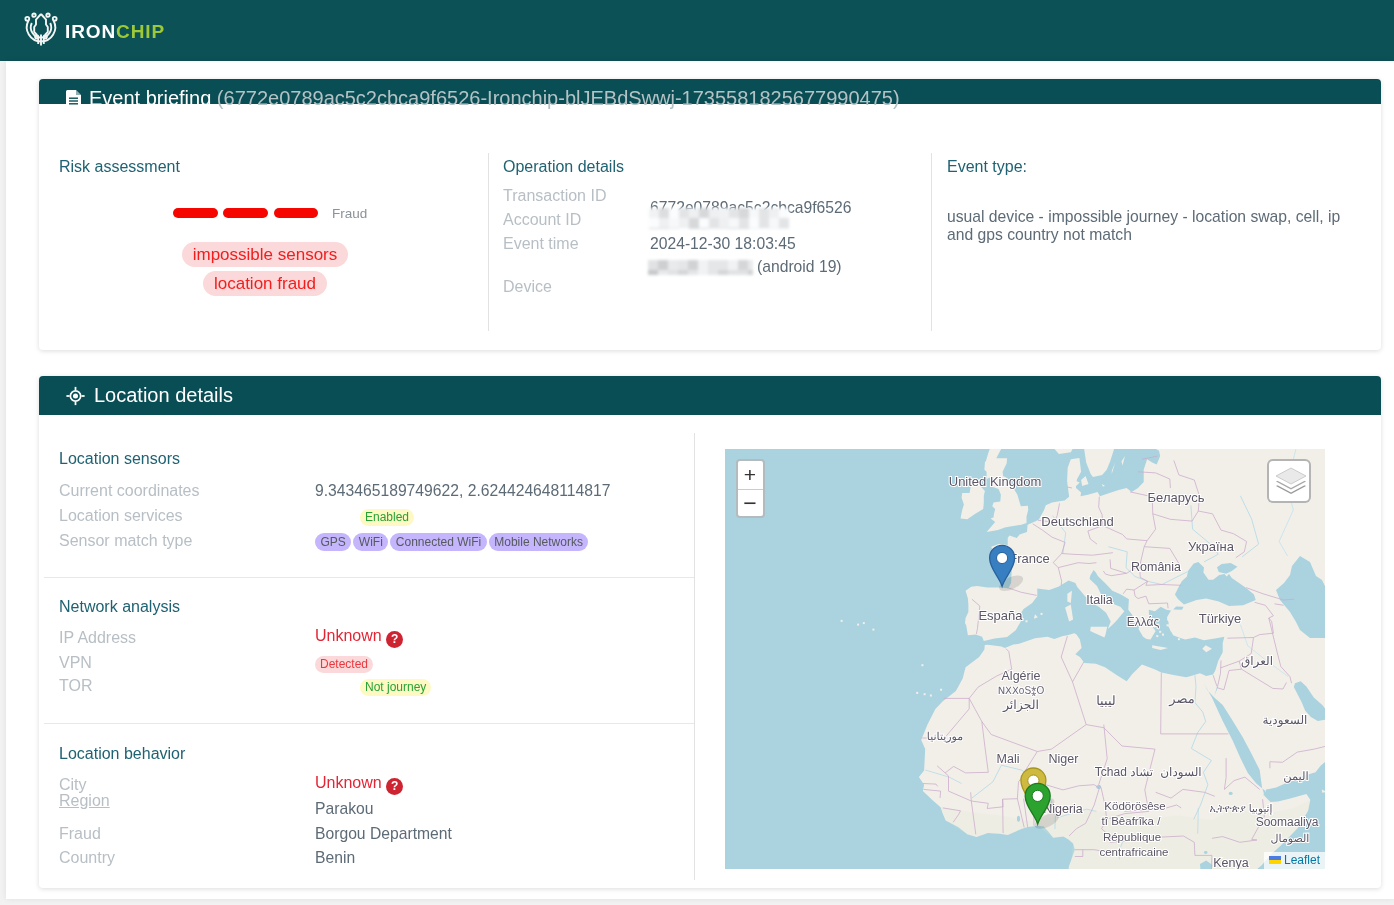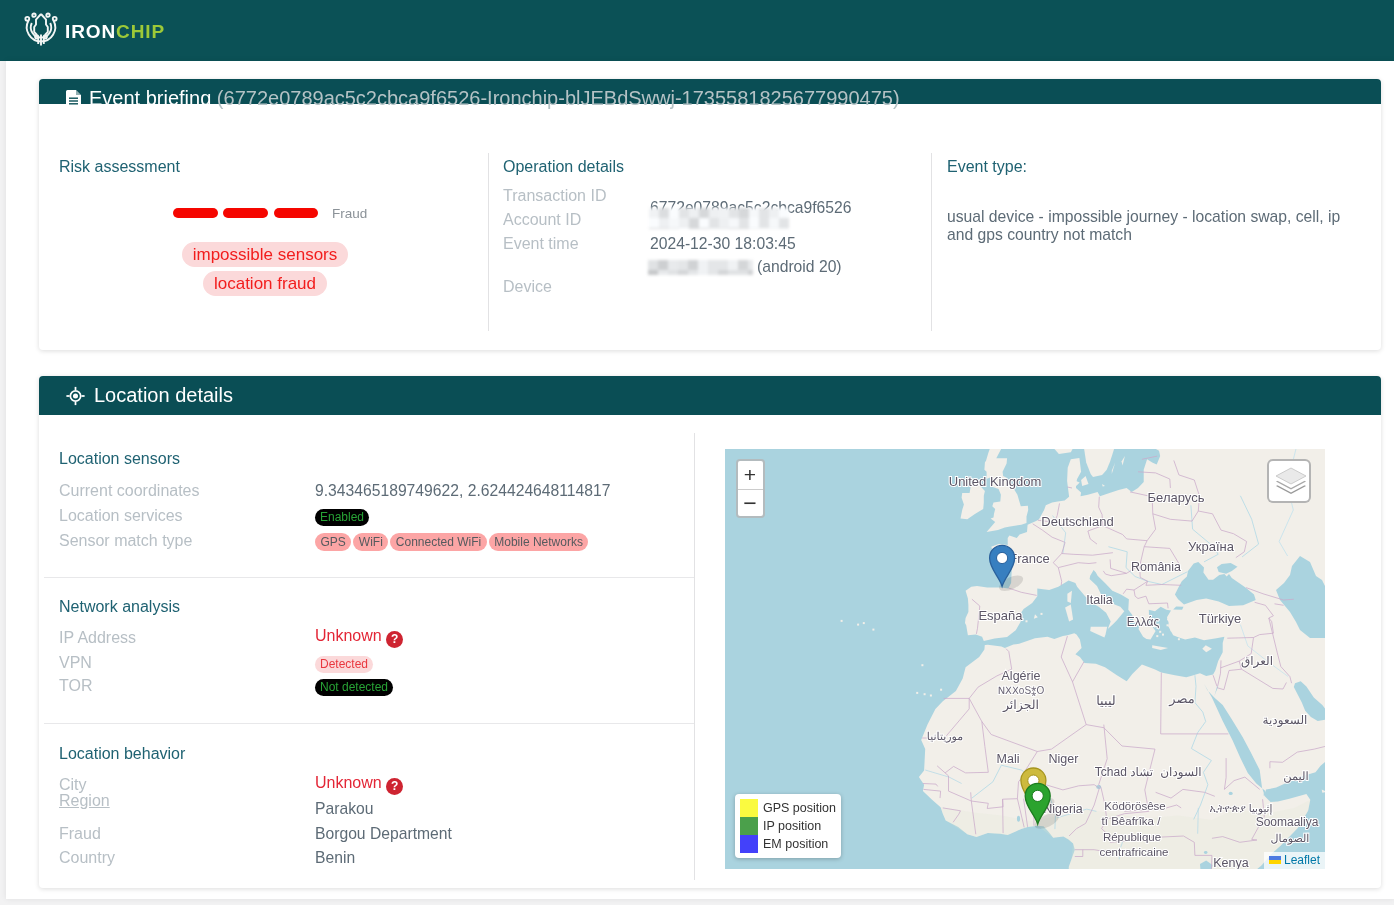--- a/index.html
+++ b/index.html
@@ -10,22 +10,22 @@
 #pagebg { left:6px; top:61px; width:1388px; height:838px; background:#ffffff; box-shadow:0 0 6px rgba(0,0,0,0.08); }
 .card { background:#fff; border-radius:4px; box-shadow:0 1px 5px rgba(0,0,0,0.14); }
 #card1 { left:39px; top:79px; width:1342px; height:271px; }
 #card2 { left:39px; top:376px; width:1342px; height:512px; }
 .cardhead { position:absolute; left:0; top:0; width:100%; background:#0a4e55; border-radius:4px 4px 0 0; color:#fff; }
 .sechead { font-size:16px; color:#1f6272; }
 .lbl { font-size:16px; color:#b7bfc5; }
 .val { font-size:15.7px; color:#5d6b76; }
 .pill { display:inline-block; border-radius:10px; font-size:12px; padding:1.5px 5px; }
 .pill.red { background:#fbd9da; color:#e9383f; }
-.pill.green { background:#000000; color:#27a235; }
-.pill.gray { background:#fca5a5; color:#555a5e; padding:2px 5.5px; margin-right:2px; }
+.pill.green { background:#fef9c3; color:#27a235;margin-left:45px; }
+.pill.gray { background:#c4b5fd; color:#555a5e; padding:2px 5.5px; margin-right:2px; }
 .bigpill { display:inline-block; border-radius:13px; background:#fbd9da; color:#f21d1d; font-size:17px; padding:2.5px 11px; margin:2px 0; }
 .qmark { display:inline-block; width:17px; height:17px; border-radius:50%; background:#ce2431; color:#fff; font-size:12px; font-weight:bold; text-align:center; line-height:17px; vertical-align:-2px; }
 .vline { background:#e2e2e4; width:1px; }
 .hline { background:#e8e8ea; height:1px; }
 </style>
 </head>
 <body>
 <div class="abs" id="topbar">
 
   <svg class="abs" style="left:21px;top:12px" width="40" height="34" viewBox="0 0 40 34">
@@ -147,21 +147,21 @@
         <div style="position:absolute;left:30px;top:10px;width:10px;height:10px;background:rgb(212,214,216);"></div>
         <div style="position:absolute;left:40px;top:10px;width:10px;height:10px;background:rgb(228,230,232);"></div>
         <div style="position:absolute;left:50px;top:10px;width:10px;height:10px;background:rgb(240,242,244);"></div>
         <div style="position:absolute;left:60px;top:10px;width:10px;height:10px;background:rgb(228,230,232);"></div>
         <div style="position:absolute;left:70px;top:10px;width:10px;height:10px;background:rgb(212,214,216);"></div>
         <div style="position:absolute;left:80px;top:10px;width:10px;height:10px;background:rgb(224,226,228);"></div>
         <div style="position:absolute;left:90px;top:10px;width:10px;height:10px;background:rgb(224,226,228);"></div>
         <div style="position:absolute;left:100px;top:10px;width:10px;height:10px;background:rgb(208,210,212);"></div>
       </div>
     </div>
-  <div class="abs val" style="left:718px;top:179px;">(android 20)</div>
+  <div class="abs val" style="left:718px;top:179px;">(android 19)</div>
   <div class="abs vline" style="left:892px;top:74px;height:178px;"></div>
 
   <div class="abs sechead" style="left:908px;top:79px;">Event type:</div>
   <div class="abs val" style="left:908px;top:129px;width:410px;line-height:18.4px;">usual device - impossible journey - location swap, cell, ip and gps country not match</div>
 </div>
 
 <div class="abs card" id="card2">
   <div class="cardhead" style="height:39px;">
     <svg class="abs" style="left:27px;top:9.5px" width="19" height="20" viewBox="0 0 24 24">
       <g fill="none" stroke="#fff" stroke-width="2.2">
@@ -184,21 +184,21 @@
   <div class="abs lbl" style="left:20px;top:156px;">Sensor match type</div>
   <div class="abs" style="left:276px;top:156px;white-space:nowrap;"><span class="pill gray">GPS</span><span class="pill gray">WiFi</span><span class="pill gray">Connected WiFi</span><span class="pill gray">Mobile Networks</span></div>
   <div class="abs hline" style="left:5px;top:201px;width:651px;"></div>
 
   <div class="abs sechead" style="left:20px;top:222px;">Network analysis</div>
   <div class="abs lbl" style="left:20px;top:253px;">IP Address</div>
   <div class="abs" style="left:276px;top:251px;font-size:16px;color:#e32636;">Unknown <span class="qmark">?</span></div>
   <div class="abs lbl" style="left:20px;top:278px;">VPN</div>
   <div class="abs" style="left:276px;top:278px;"><span class="pill red">Detected</span></div>
   <div class="abs lbl" style="left:20px;top:301px;">TOR</div>
-  <div class="abs" style="left:276px;top:301px;"><span class="pill green">Not detected</span></div>
+  <div class="abs" style="left:276px;top:301px;"><span class="pill green">Not journey</span></div>
   <div class="abs hline" style="left:5px;top:347px;width:651px;"></div>
 
   <div class="abs sechead" style="left:20px;top:369px;">Location behavior</div>
   <div class="abs lbl" style="left:20px;top:400px;">City</div>
   <div class="abs" style="left:276px;top:398px;font-size:16px;color:#e32636;">Unknown <span class="qmark">?</span></div>
   <div class="abs lbl" style="left:20px;top:416px;text-decoration:underline;">Region</div>
   <div class="abs val" style="left:276px;top:424px;">Parakou</div>
   <div class="abs lbl" style="left:20px;top:449px;">Fraud</div>
   <div class="abs val" style="left:276px;top:449px;">Borgou Department</div>
   <div class="abs lbl" style="left:20px;top:473px;">Country</div>
@@ -398,26 +398,18 @@
     <div class="abs" style="left:542px;top:10px;width:44px;height:44px;background:#fff;border:2px solid rgba(130,130,130,0.6);border-radius:6px;">
       <svg style="position:absolute;left:5px;top:5px" width="34" height="34" viewBox="0 0 34 34">
         <polygon points="17,12 32,20 17,28 2,20" fill="#999"></polygon>
         <polygon points="17,10.5 32,18.5 17,26.5 2,18.5" fill="#fff"></polygon>
         <polygon points="17,7.5 32,15.5 17,23.5 2,15.5" fill="#a8a8a8"></polygon>
         <polygon points="17,6 32,14 17,22 2,14" fill="#fff"></polygon>
         <polygon points="17,2 32,10 17,18 2,10" fill="#e9e9e9" stroke="#c0c0c0" stroke-width="0.8"></polygon>
       </svg>
     </div>
     
-    <div class="abs" style="left:10px;top:345px;width:106px;height:64px;background:#fff;border-radius:4px;box-shadow:0 1px 4px rgba(0,0,0,0.25);">
-      <div style="position:absolute;left:5px;top:5px;width:18px;height:18px;background:#fafa40;"></div>
-      <div style="position:absolute;left:28px;top:5px;font-size:12.5px;color:#333;line-height:18px;white-space:nowrap;">GPS position</div>
-      <div style="position:absolute;left:5px;top:23px;width:18px;height:18px;background:#4ba04b;"></div>
-      <div style="position:absolute;left:28px;top:23px;font-size:12.5px;color:#333;line-height:18px;white-space:nowrap;">IP position</div>
-      <div style="position:absolute;left:5px;top:41px;width:18px;height:18px;background:#4341fa;"></div>
-      <div style="position:absolute;left:28px;top:41px;font-size:12.5px;color:#333;line-height:18px;white-space:nowrap;">EM position</div>
-    </div>
     
     <div class="abs" style="right:0;bottom:0;height:17px;background:rgba(255,255,255,0.75);font-size:12px;color:#0078a8;padding:1px 5px 0 5px;white-space:nowrap;">
       <span style="display:inline-block;width:12px;height:8px;vertical-align:0px;background:linear-gradient(to bottom,#4c7be1 50%,#ffd500 50%);"></span> Leaflet
     </div>
   </div>
 </div>
 
 </body></html>

